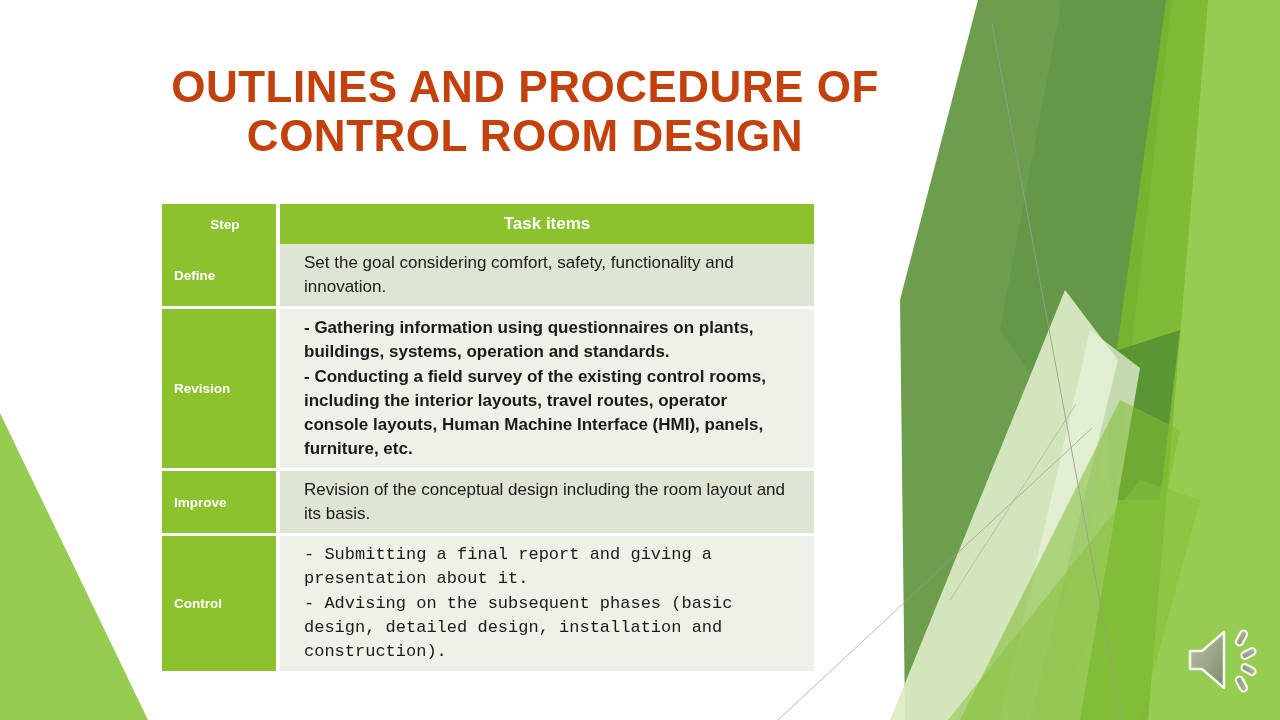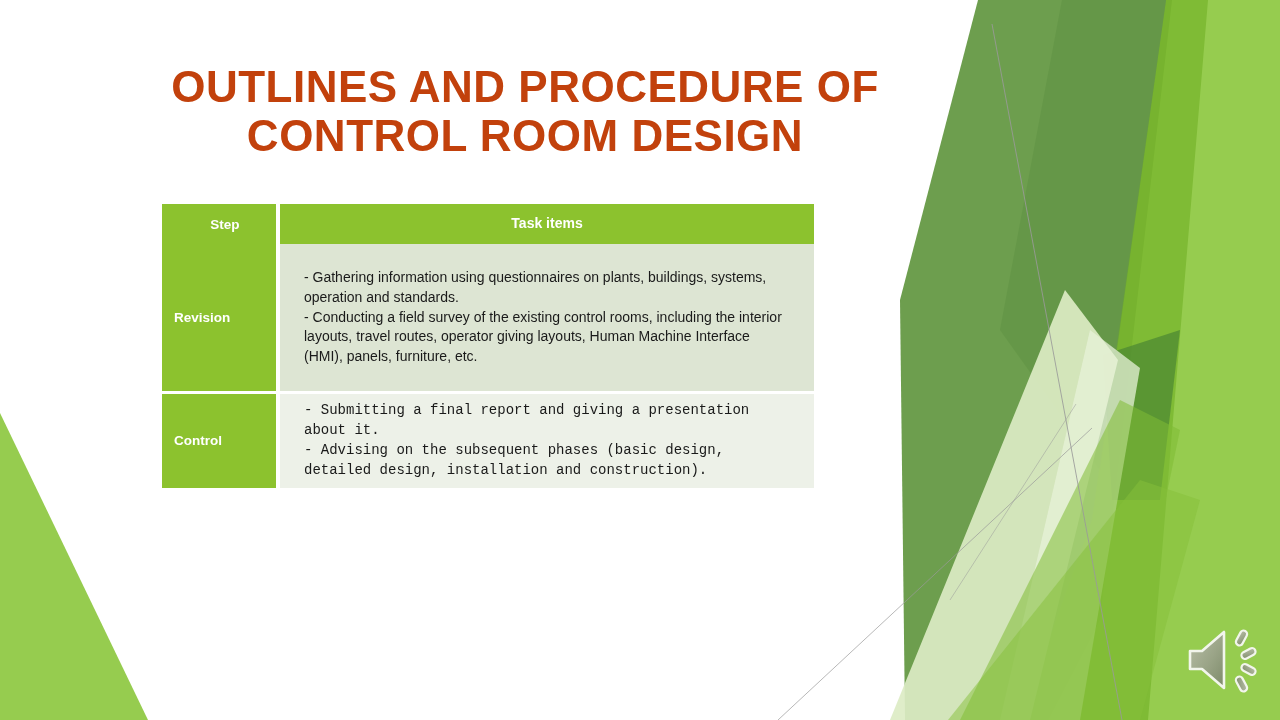--- a/index.html
+++ b/index.html
@@ -68,42 +68,42 @@
     color: #ffffff;
     font-size: 13.5px;
     font-weight: bold;
     padding: 0 0 0 12px;
     border-right: 4px solid #ffffff;
     box-sizing: border-box;
   }
   .col-task {
     background: #DDE5D3;
     color: #1a1a1a;
-    font-size: 14px;
+    font-size: 17px;
     font-weight: normal;
     padding: 7px 24px 7px 24px;
     line-height: 1.42;
     box-sizing: border-box;
   }
   thead .col-step,
   thead .col-task {
     background: #8CC22E;
     color: #ffffff;
     font-weight: bold;
     height: 40px;
     padding-top: 0;
     padding-bottom: 0;
   }
   tbody tr:nth-child(odd) .col-task { background: #DDE5D3; }
   tbody tr:nth-child(even) .col-task { background: #EDF1E8; }
 
   .row-define  .col-task,
   .row-analyze .col-task,
   .row-improve .col-task { height: 38px; }
-  .row-measure .col-task { height: 150px; }
+  .row-measure .col-task { height: 150px; font-weight: bold; }
   .row-control .col-task { height: 80px; font-family: Liberation Mono, monospace; }
 
   .task-line { display: block; white-space: normal; }
 
   
   #audio-icon {
     position: absolute;
     left: 1186px;
     top: 624px;
     width: 78px;
@@ -148,30 +148,42 @@
 
   <table id="content-table">
     <thead>
       <tr>
         <th class="col-step">Step</th>
         <th class="col-task">Task items</th>
       </tr>
     </thead>
     <tbody>
 
+      <tr class="row-define">
+        <td class="col-step">Define</td>
+        <td class="col-task">
+          <span class="task-line">Set the goal considering comfort, safety, functionality and innovation.</span>
+        </td>
+      </tr>
 
       <tr class="row-measure">
         <td class="col-step">Revision</td>
         <td class="col-task">
           <span class="task-line">- Gathering information using questionnaires on plants, buildings, systems, operation and standards.</span>
-          <span class="task-line">- Conducting a field survey of the existing control rooms, including the interior layouts, travel routes, operator giving layouts, Human Machine Interface (HMI), panels, furniture, etc.</span>
-        </td>
-      </tr>
-
-
+          <span class="task-line">- Conducting a field survey of the existing control rooms, including the interior layouts, travel routes, operator console layouts, Human Machine Interface (HMI), panels, furniture, etc.</span>
+        </td>
+      </tr>
+
+
+      <tr class="row-improve">
+        <td class="col-step">Improve</td>
+        <td class="col-task">
+          <span class="task-line">Revision of the conceptual design including the room layout and its basis.</span>
+        </td>
+      </tr>
 
       <tr class="row-control">
         <td class="col-step">Control</td>
         <td class="col-task">
           <span class="task-line">- Submitting a final report and giving a presentation about it.</span>
           <span class="task-line">- Advising on the subsequent phases (basic design, detailed design, installation and construction).</span>
         </td>
       </tr>
 
     </tbody>

